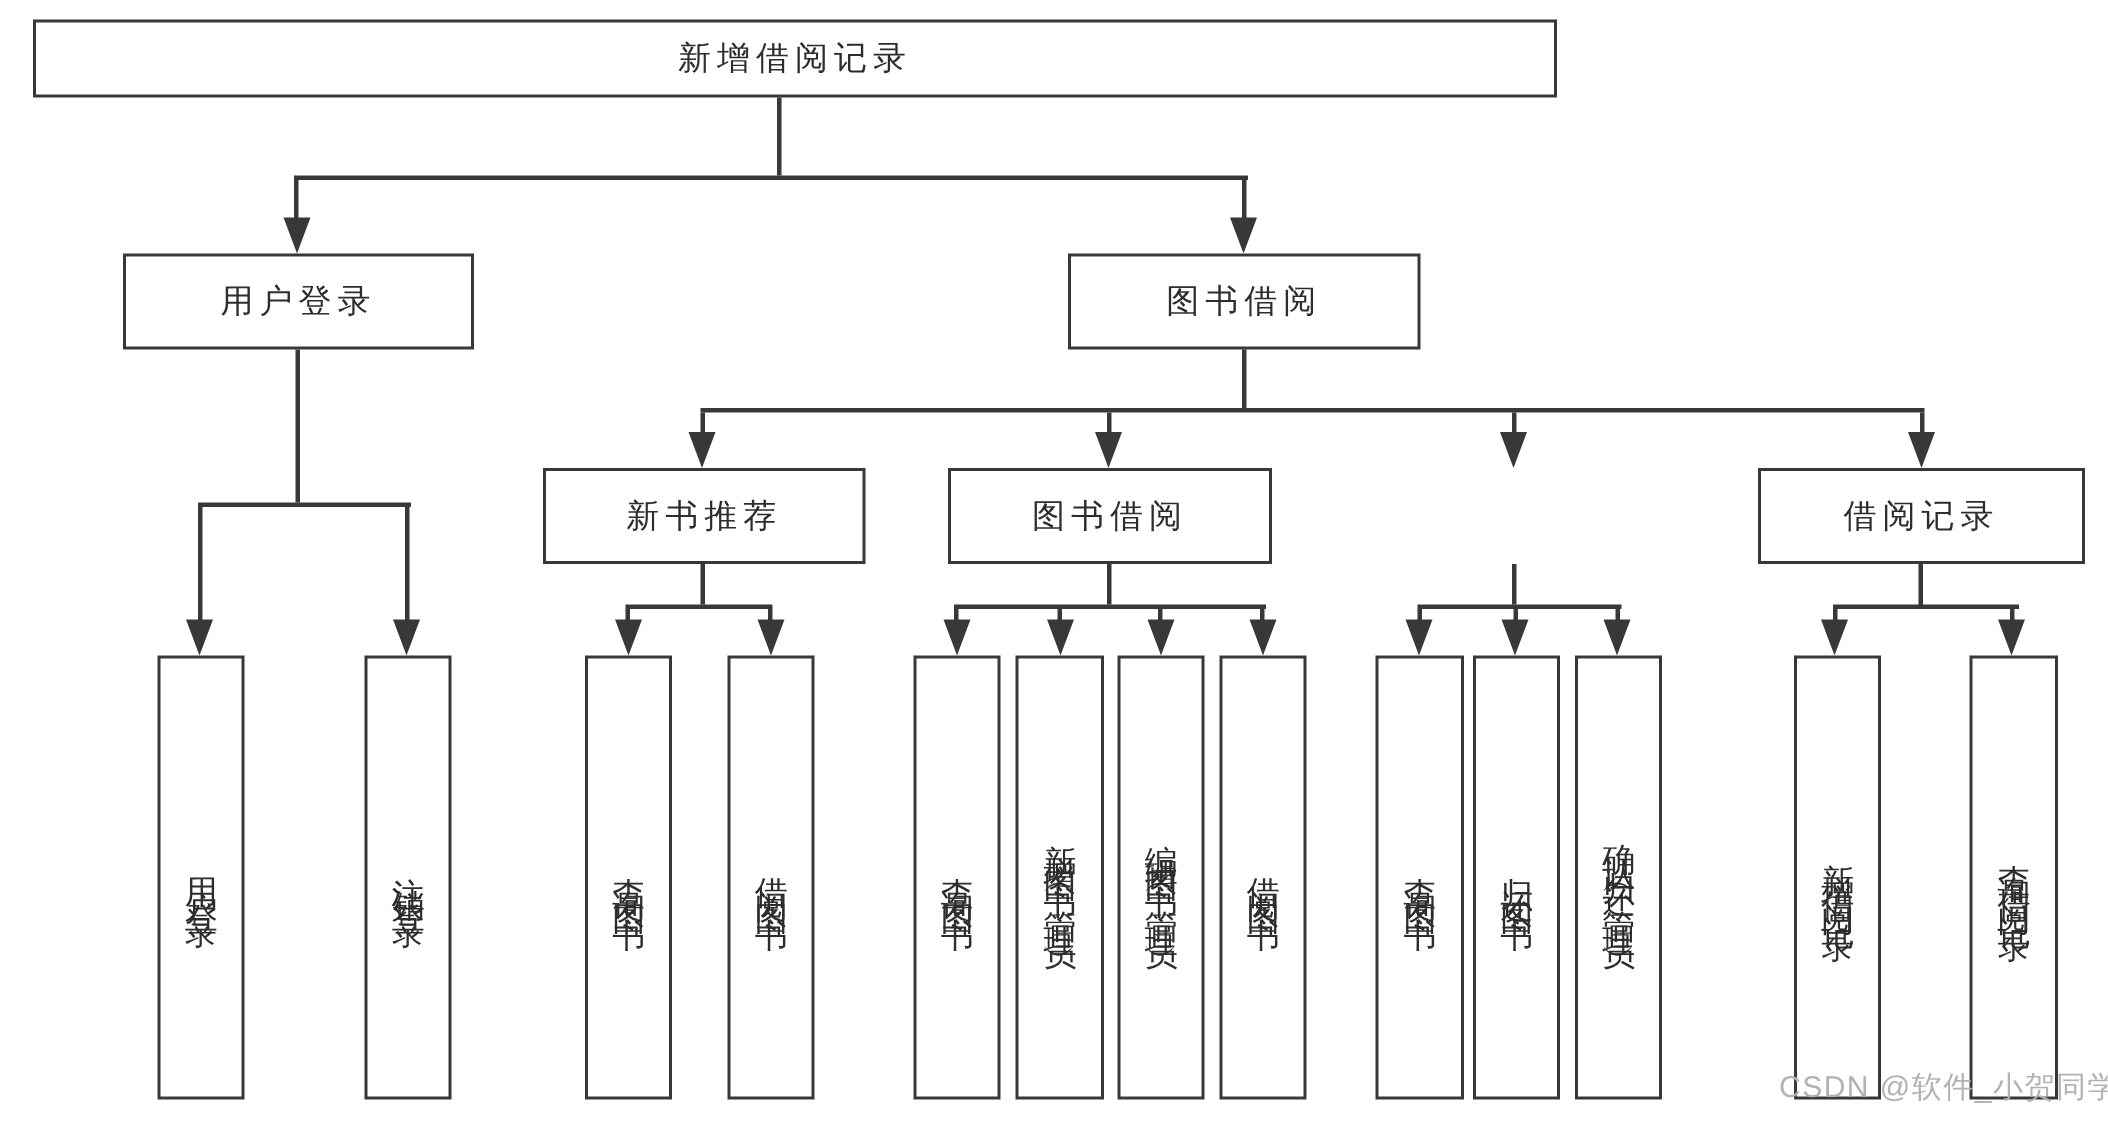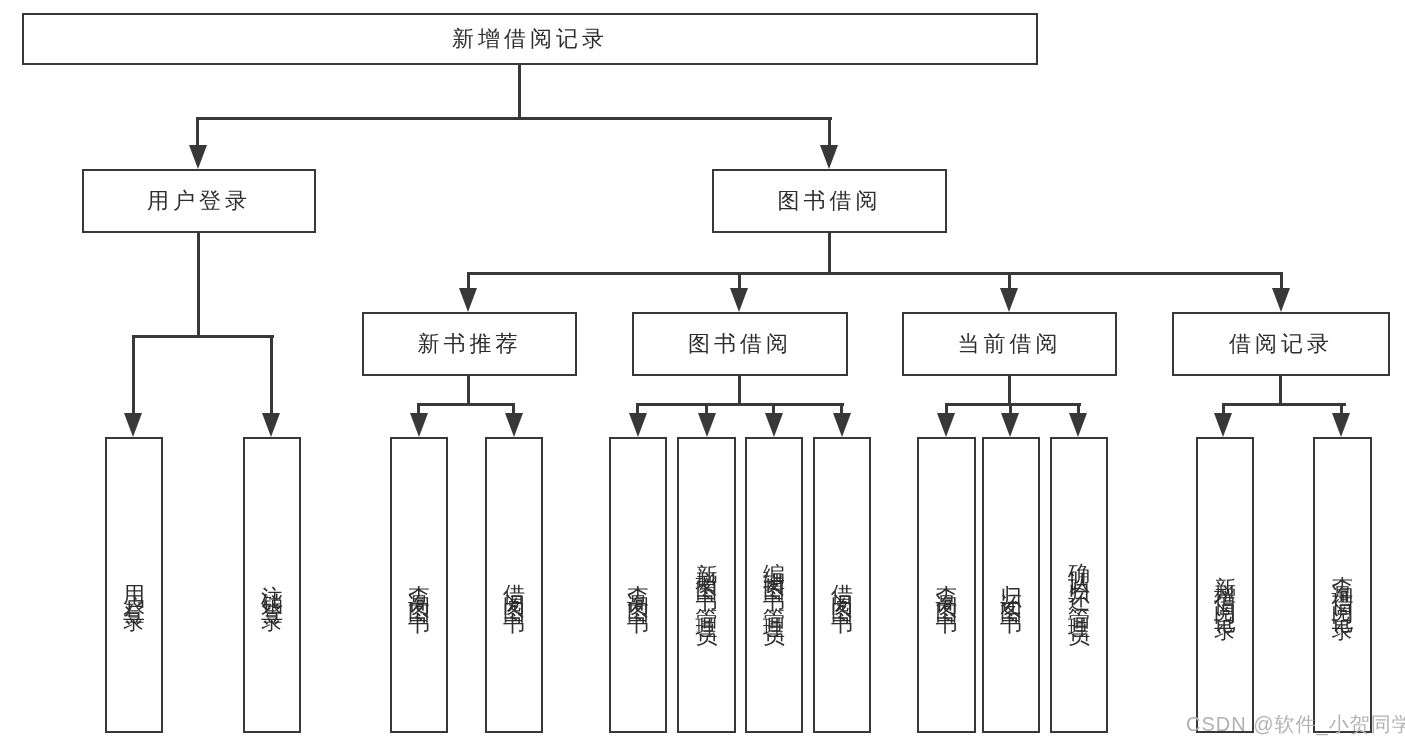--- a/index.html
+++ b/index.html
@@ -75,21 +75,20 @@
   <div class="arrow" style="left:459px; top:288px;"></div>
   <div class="vline" style="left:738px; top:275px; width:3px; height:15px;"></div>
   <div class="arrow" style="left:730px; top:288px;"></div>
   <div class="vline" style="left:1008px; top:275px; width:3px; height:15px;"></div>
   <div class="arrow" style="left:1000px; top:288px;"></div>
   <div class="vline" style="left:1280px; top:275px; width:3px; height:15px;"></div>
   <div class="arrow" style="left:1272px; top:288px;"></div>
 
   <div class="box" style="left:362px; top:312px; width:215px; height:64px;">新书推荐</div>
   <div class="box" style="left:632px; top:312px; width:216px; height:64px;">图书借阅</div>
-  <div class="box" style="left:902px; top:312px; width:215px; height:64px;">当前借阅</div>
   <div class="box" style="left:1172px; top:312px; width:218px; height:64px;">借阅记录</div>
 
   <div class="vline" style="left:467px; top:376px; width:3px; height:27px;"></div>
   <div class="hline" style="left:417px; top:403px; width:98px; height:3px;"></div>
   <div class="vline" style="left:417px; top:406px; width:3px; height:9px;"></div>
   <div class="arrow" style="left:410px; top:413px;"></div>
   <div class="vline" style="left:512px; top:406px; width:3px; height:9px;"></div>
   <div class="arrow" style="left:505px; top:413px;"></div>
 
   <div class="vline" style="left:738px; top:376px; width:3px; height:27px;"></div>

